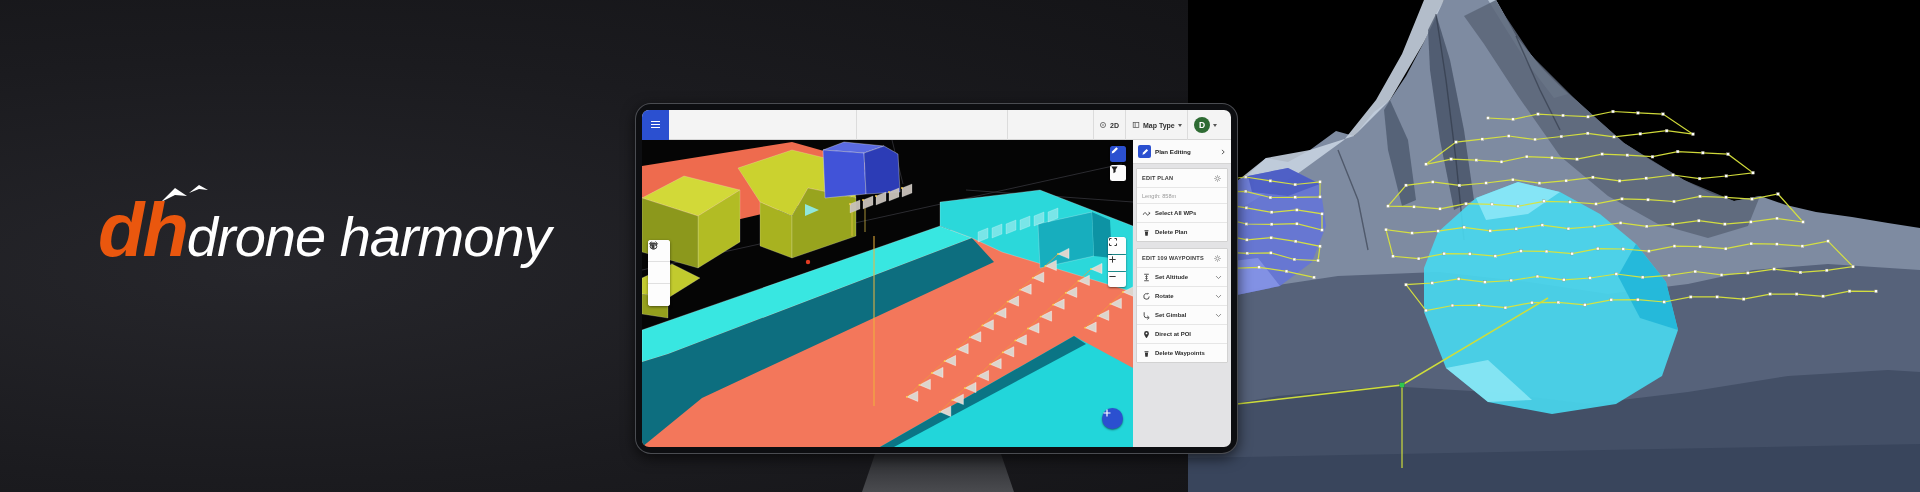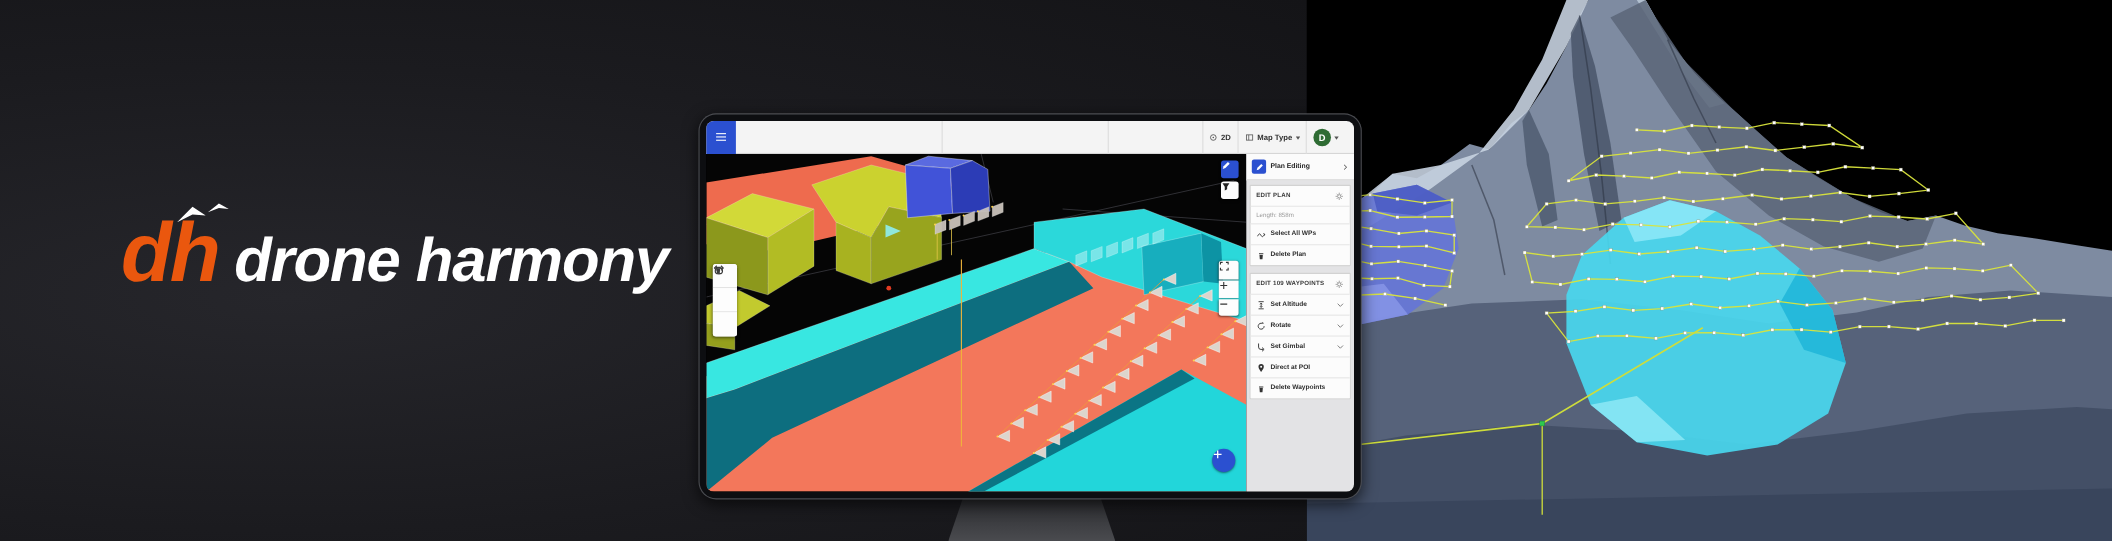--- a/index.html
+++ b/index.html
@@ -6,23 +6,23 @@
   *{box-sizing:border-box;font-family:"Liberation Sans",sans-serif;}
   .banner{position:relative;width:1920px;height:492px;overflow:hidden;background:#101013;}
 
   
   .bg-left{position:absolute;left:0;top:0;width:1188px;height:492px;
     background:radial-gradient(ellipse at 22% 55%, #26262b 0%, #1b1b1f 55%, #141417 100%);}
   .terrain{position:absolute;left:1188px;top:0;width:732px;height:492px;background:#000;}
   .terrain svg{display:block;}
 
   
-  .logo{position:absolute;left:110px;top:192px;display:flex;align-items:baseline;line-height:1;white-space:nowrap;}
+  .logo{position:absolute;left:98px;top:192px;display:flex;align-items:baseline;line-height:1;white-space:nowrap;}
   .logo-dh{font-size:76px;font-style:italic;font-weight:700;color:#EA570E;letter-spacing:-2px;}
-  .logo-name{font-size:56px;font-style:italic;font-weight:700;color:#ffffff;margin-left:14px;letter-spacing:-1px;}
+  .logo-name{font-size:56px;font-style:italic;font-weight:400;color:#ffffff;letter-spacing:-1px;}
   .logo-birds{position:absolute;left:160px;top:184px;}
 
   
   .stand{position:absolute;left:862px;top:452px;width:152px;height:40px;
     background:linear-gradient(180deg,#28292c 0%,#3d3e42 60%,#4a4b4f 100%);
     clip-path:polygon(9% 0,91% 0,100% 100%,0 100%);}
   .monitor{position:absolute;left:635px;top:103px;width:603px;height:351px;background:#0d0e11;
     border:1.5px solid rgba(125,128,134,.55);border-radius:16px;box-shadow:0 4px 14px rgba(0,0,0,.65);}
   .screen{position:absolute;left:6px;top:6px;right:6px;bottom:6px;border-radius:7px;overflow:hidden;
     background:#000;display:flex;flex-direction:column;}

